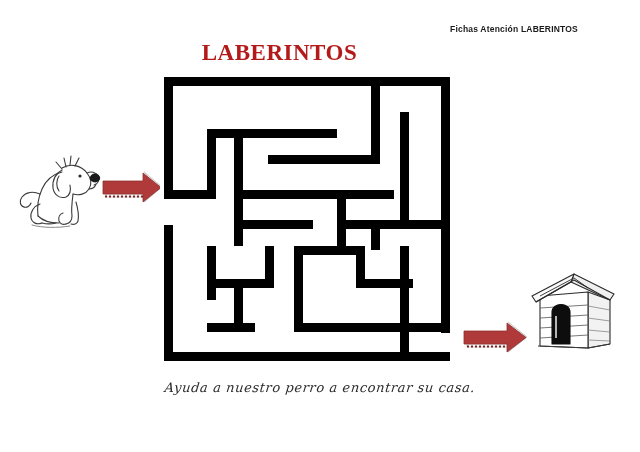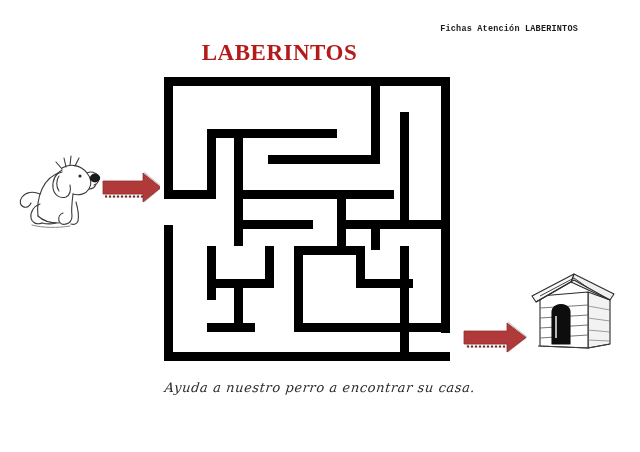--- a/index.html
+++ b/index.html
@@ -14,21 +14,21 @@
     overflow: hidden;
     font-family: "Liberation Sans", sans-serif;
     background: #ffffff;
   }
 
   
   #header-label {
     position: absolute;
     top: 24px;
     right: 62px;
-    font-family: Liberation Mono, monospace;
+    font-family: Liberation Sans, sans-serif;
     font-size: 8.5px;
     font-weight: bold;
     color: #1a1a1a;
     letter-spacing: 0.2px;
     white-space: nowrap;
   }
 
   
   #page-title {
     position: absolute;

